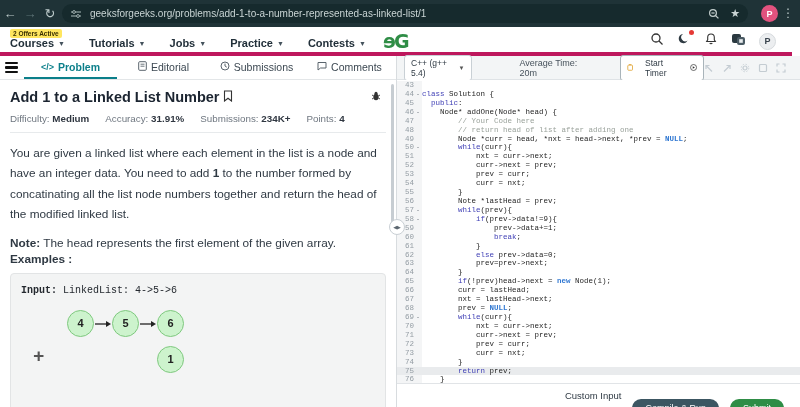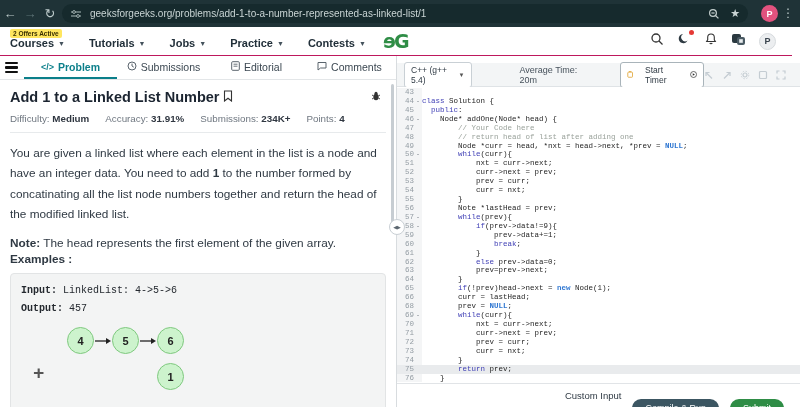--- a/index.html
+++ b/index.html
@@ -10,21 +10,21 @@
   .chrome { position:absolute; top:0; left:0; width:800px; height:27px; background:#1f3337; display:flex; align-items:center; }
   .chrome .navbtn { color:#bccaca; font-size:13px; width:20px; text-align:center; cursor:default; }
   .chrome .navbtn.dim { color:#5d7376; }
   .urlpill { position:absolute; left:62px; top:4px; width:686px; height:19px; background:#162a2d; border-radius:10px; display:flex; align-items:center; padding:0 8px; }
   .urlpill .url { color:#c9d4d4; font-size:10px; margin-left:8px; flex:1; white-space:nowrap; overflow:hidden; }
   .chrome svg { display:block; }
   .chrome-avatar { position:absolute; right:22px; top:5px; width:17px; height:17px; border-radius:50%; background:#e2527e; color:#fff; font-size:9px; font-weight:bold; display:flex; align-items:center; justify-content:center; }
   .kebab { position:absolute; right:6px; top:6px; color:#bccaca; font-size:12px; }
 
   
-  .navbar { position:absolute; top:27px; left:0; width:792px; height:29px; background:#fff; border-bottom:1px solid #be185d; }
+  .navbar { position:absolute; top:27px; left:0; width:792px; height:29px; background:#fff; border-bottom:4px solid #be185d; }
   .offers-badge { position:absolute; left:10px; top:2px; background:#ffe65e; color:#3a3000; font-size:6.5px; font-weight:bold; padding:1px 3px; border-radius:2px; }
   .menu { position:absolute; left:10px; top:10px; display:flex; gap:24px; }
   .menu .mitem { font-size:11px; font-weight:bold; color:#22303a; display:flex; align-items:center; gap:4px; cursor:pointer; }
   .menu .chev { font-size:7px; color:#44525c; }
   .gfg-logo { position:absolute; left:383px; top:3px; color:#2f8d46; font-family:"DejaVu Sans", sans-serif; font-weight:bold; font-size:19px; letter-spacing:-2px; }
   .nav-icons { position:absolute; right:16px; top:5px; display:flex; align-items:center; gap:13px; }
   .nav-icons .ic { position:relative; }
   .reddot { position:absolute; top:-2px; right:-3px; width:5px; height:5px; background:#e53935; border-radius:50%; }
   .site-avatar { width:17px; height:17px; border-radius:50%; background:#eceef0; border:1px solid #d6dadd; color:#3a444e; font-size:9px; font-weight:bold; display:flex; align-items:center; justify-content:center; }
 
@@ -58,21 +58,21 @@
   .exline { line-height:1.75; }
   .diagram { position:relative; height:116px; margin-top:2px; }
   .node { position:absolute; width:27px; height:27px; border-radius:50%; background:#cdf3cd; border:1.5px solid #7fc97f; display:flex; align-items:center; justify-content:center; font-family:"Liberation Sans",sans-serif; font-size:11px; font-weight:bold; color:#222; }
   .darrow { position:absolute; }
   .plus-sign { position:absolute; font-size:19px; font-weight:bold; color:#555; }
 
   .lscroll { position:absolute; right:2px; top:4px; width:3.5px; height:140px; background:#c7cdd2; border-radius:2px; }
   .split-handle { position:absolute; left:389px; top:163px; width:16px; height:16px; background:#fff; border:1px solid #c9cfd4; border-radius:50%; z-index:5; display:flex; align-items:center; justify-content:center; font-size:5px; color:#5c6770; letter-spacing:0; cursor:col-resize; }
 
   
-  .ed-header { height:24px; background:#f3f5f6; border-bottom:1px solid #dfe3e6; display:flex; align-items:center;margin-top:7px; }
+  .ed-header { height:24px; background:#f3f5f6; border-bottom:1px solid #dfe3e6; display:flex; align-items:center; }
   .lang-pill { margin-left:7px; background:#fff; border:1px solid #c9d0d5; border-radius:3px; font-size:8.5px; color:#2f3a44; padding:2px 6px; display:flex; align-items:center; gap:4px; cursor:pointer; }
   .lang-pill .caret { font-size:6px; color:#555; }
   .avg-time { margin-left:48px; font-size:9px; color:#47525c; }
   .timer-pill { margin-left:34px; background:#fff; border:1px solid #a9b4ba; border-radius:3px; font-size:8.5px; color:#2f3a44; padding:2px 6px; display:flex; align-items:center; gap:12px; cursor:pointer; }
   .ed-icons { margin-left:auto; margin-right:14px; display:flex; gap:8px; }
   .ed-icons svg { display:block; cursor:pointer; }
 
   .code { flex:1; overflow:hidden; background:#fff; padding-top:1px; }
   .cl { display:flex; height:8.93px; line-height:8.93px; font-family:"Liberation Mono", monospace; font-size:7.5px; white-space:pre; color:#1f1f1f; }
   .cl .gut { width:17px; text-align:right; color:#949da4; flex:0 0 auto; background:#f4f5f6; }
@@ -181,36 +181,36 @@
           <i></i>
           <i></i>
         </span>
       <div class="tabs">
         <span class="tab active">
           <span class="ticon">&lt;/&gt;</span>
           <span>Problem</span>
         </span>
         <span class="tab">
           <span class="ticon">
-            <svg width="10" height="10" viewBox="0 0 10 10">
-                <circle cx="5" cy="5" r="4" fill="none" stroke="#5a646d" stroke-width="1"></circle>
-                <path d="M5 2.6 V5 L6.8 6.2" fill="none" stroke="#5a646d" stroke-width="1"></path>
-              </svg>
-          </span>
-          <span>Submissions</span>
-        </span>
-        <span class="tab">
-          <span class="ticon">
             <svg width="9" height="10" viewBox="0 0 9 10">
                 <rect x="0.7" y="0.7" width="7.6" height="8.6" rx="1" fill="none" stroke="#5a646d" stroke-width="1"></rect>
                 <line x1="2.5" y1="3.2" x2="6.5" y2="3.2" stroke="#5a646d" stroke-width="0.9"></line>
                 <line x1="2.5" y1="5.2" x2="6.5" y2="5.2" stroke="#5a646d" stroke-width="0.9"></line>
               </svg>
           </span>
           <span>Editorial</span>
+        </span>
+        <span class="tab">
+          <span class="ticon">
+            <svg width="10" height="10" viewBox="0 0 10 10">
+                <circle cx="5" cy="5" r="4" fill="none" stroke="#5a646d" stroke-width="1"></circle>
+                <path d="M5 2.6 V5 L6.8 6.2" fill="none" stroke="#5a646d" stroke-width="1"></path>
+              </svg>
+          </span>
+          <span>Submissions</span>
         </span>
         <span class="tab">
           <span class="ticon">
             <svg width="10" height="10" viewBox="0 0 10 10">
                 <path d="M1 1.5 h8 v5.5 h-5.5 L1 9 Z" fill="none" stroke="#5a646d" stroke-width="1"></path>
               </svg>
           </span>
           <span>Comments</span>
         </span>
       </div>
@@ -244,21 +244,20 @@
       </div>
 
       <div class="pdesc"><span>You are given a linked list where each element in the list is a node and have an integer data. You need to add </span><b>1</b><span> to the number formed by concatinating all the list node numbers together and return the head of the modified linked list.</span></div>
 
       <div class="pnote"><b>Note:</b><span> The head represents the first element of the given array.</span></div>
 
       <div class="pex-label">Examples :</div>
 
       <div class="exbox">
         <div class="exline"><b>Input:</b><span> LinkedList: 4-&gt;5-&gt;6</span></div>
-        <div class="exline"><b>Output:</b><span> 457</span></div>
 
         <div class="diagram">
 
           <span class="node" style="left:46px; top:8px;">4</span>
           <span class="node" style="left:91px; top:8px;">5</span>
           <span class="node" style="left:136px; top:8px;">6</span>
           <svg class="darrow" style="left:74px; top:18px;" width="17" height="8" viewBox="0 0 17 8">
               <line x1="0" y1="4" x2="12" y2="4" stroke="#222" stroke-width="1.3"></line>
               <path d="M11 1 L16 4 L11 7 Z" fill="#222"></path>
             </svg>
@@ -337,20 +336,21 @@
         <div class="cl"><span class="gut">57</span><span class="fold">-</span><span class="src"><span>        </span><span class="k">while</span><span>(prev){</span></span></div>
         <div class="cl"><span class="gut">58</span><span class="fold">-</span><span class="src"><span>            </span><span class="k">if</span><span>(prev-&gt;data!=9){</span></span></div>
         <div class="cl"><span class="gut">59</span><span class="fold"></span><span class="src"><span>                prev-&gt;data+=1;</span></span></div>
         <div class="cl"><span class="gut">60</span><span class="fold"></span><span class="src"><span>                </span><span class="k">break</span><span>;</span></span></div>
         <div class="cl"><span class="gut">61</span><span class="fold"></span><span class="src"><span>            }</span></span></div>
         <div class="cl"><span class="gut">62</span><span class="fold"></span><span class="src"><span>            </span><span class="k">else</span><span> prev-&gt;data=0;</span></span></div>
         <div class="cl"><span class="gut">63</span><span class="fold"></span><span class="src"><span>            prev=prev-&gt;next;</span></span></div>
         <div class="cl"><span class="gut">64</span><span class="fold"></span><span class="src"><span>        }</span></span></div>
         <div class="cl"><span class="gut">65</span><span class="fold"></span><span class="src"><span>        </span><span class="k">if</span><span>(!prev)head-&gt;next = </span><span class="lit">new</span><span> Node(1);</span></span></div>
         <div class="cl"><span class="gut">66</span><span class="fold"></span><span class="src"><span>        curr = lastHead;</span></span></div>
+        <div class="cl"><span class="gut">67</span><span class="fold"></span><span class="src"><span>        nxt = lastHead-&gt;next;</span></span></div>
         <div class="cl"><span class="gut">68</span><span class="fold"></span><span class="src"><span>        prev = </span><span class="lit">NULL</span><span>;</span></span></div>
         <div class="cl"><span class="gut">69</span><span class="fold">-</span><span class="src"><span>        </span><span class="k">while</span><span>(curr){</span></span></div>
         <div class="cl"><span class="gut">70</span><span class="fold"></span><span class="src"><span>            nxt = curr-&gt;next;</span></span></div>
         <div class="cl"><span class="gut">71</span><span class="fold"></span><span class="src"><span>            curr-&gt;next = prev;</span></span></div>
         <div class="cl"><span class="gut">72</span><span class="fold"></span><span class="src"><span>            prev = curr;</span></span></div>
         <div class="cl"><span class="gut">73</span><span class="fold"></span><span class="src"><span>            curr = nxt;</span></span></div>
         <div class="cl"><span class="gut">74</span><span class="fold"></span><span class="src"><span>        }</span></span></div>
         <div class="cl active"><span class="gut">75</span><span class="fold"></span><span class="src"><span>        </span><span class="k">return</span><span> prev;</span></span></div>
         <div class="cl"><span class="gut">76</span><span class="fold"></span><span class="src"><span>    }</span></span></div>
       </div>

